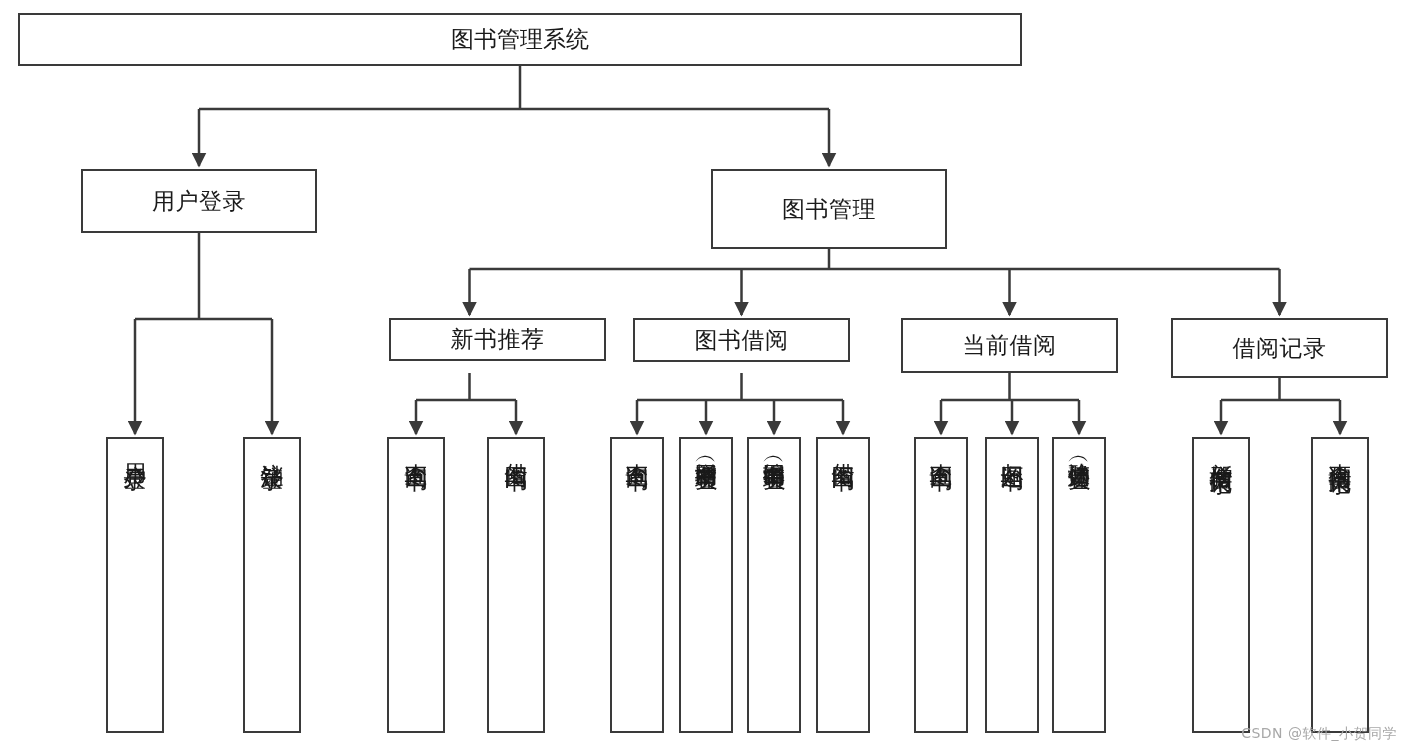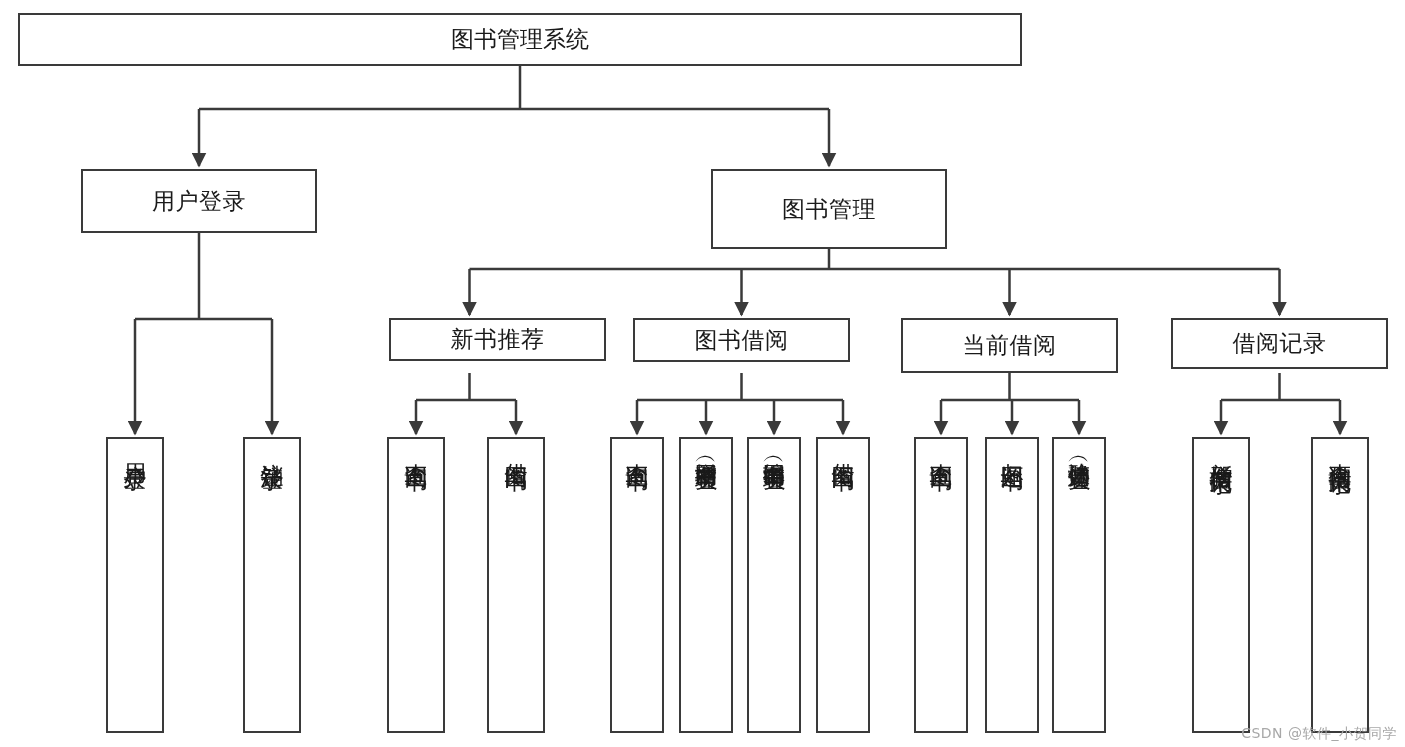--- a/index.html
+++ b/index.html
@@ -122,21 +122,21 @@
 
   <div class="node horiz" id="n-l3_0" style="left: 361px; top: 318px; width: 217px; height: 43px; margin-left: 28px;">
     <span>新书推荐</span>
   </div>
   <div class="node horiz" id="n-l3_1" style="left: 633px; top: 318px; width: 217px; height: 44px;">
     <span>图书借阅</span>
   </div>
   <div class="node horiz" id="n-l3_2" style="left: 901px; top: 318px; width: 217px; height: 55px;">
     <span>当前借阅</span>
   </div>
-  <div class="node horiz" id="n-l3_3" style="left: 1171px; top: 318px; width: 217px; height: 51px;">
+  <div class="node horiz" id="n-l3_3" style="left: 1171px; top: 318px; width: 217px; height: 60px;">
     <span>借阅记录</span>
   </div>
 
   <div class="node vert" id="n-leaf_0" style="left: 106px; top: 437px; width: 58px; height: 296px;">
     <span class="vlabel">用户登录</span>
   </div>
   <div class="node vert" id="n-leaf_1" style="left: 243px; top: 437px; width: 58px; height: 296px;">
     <span class="vlabel">注销登录</span>
   </div>
 

